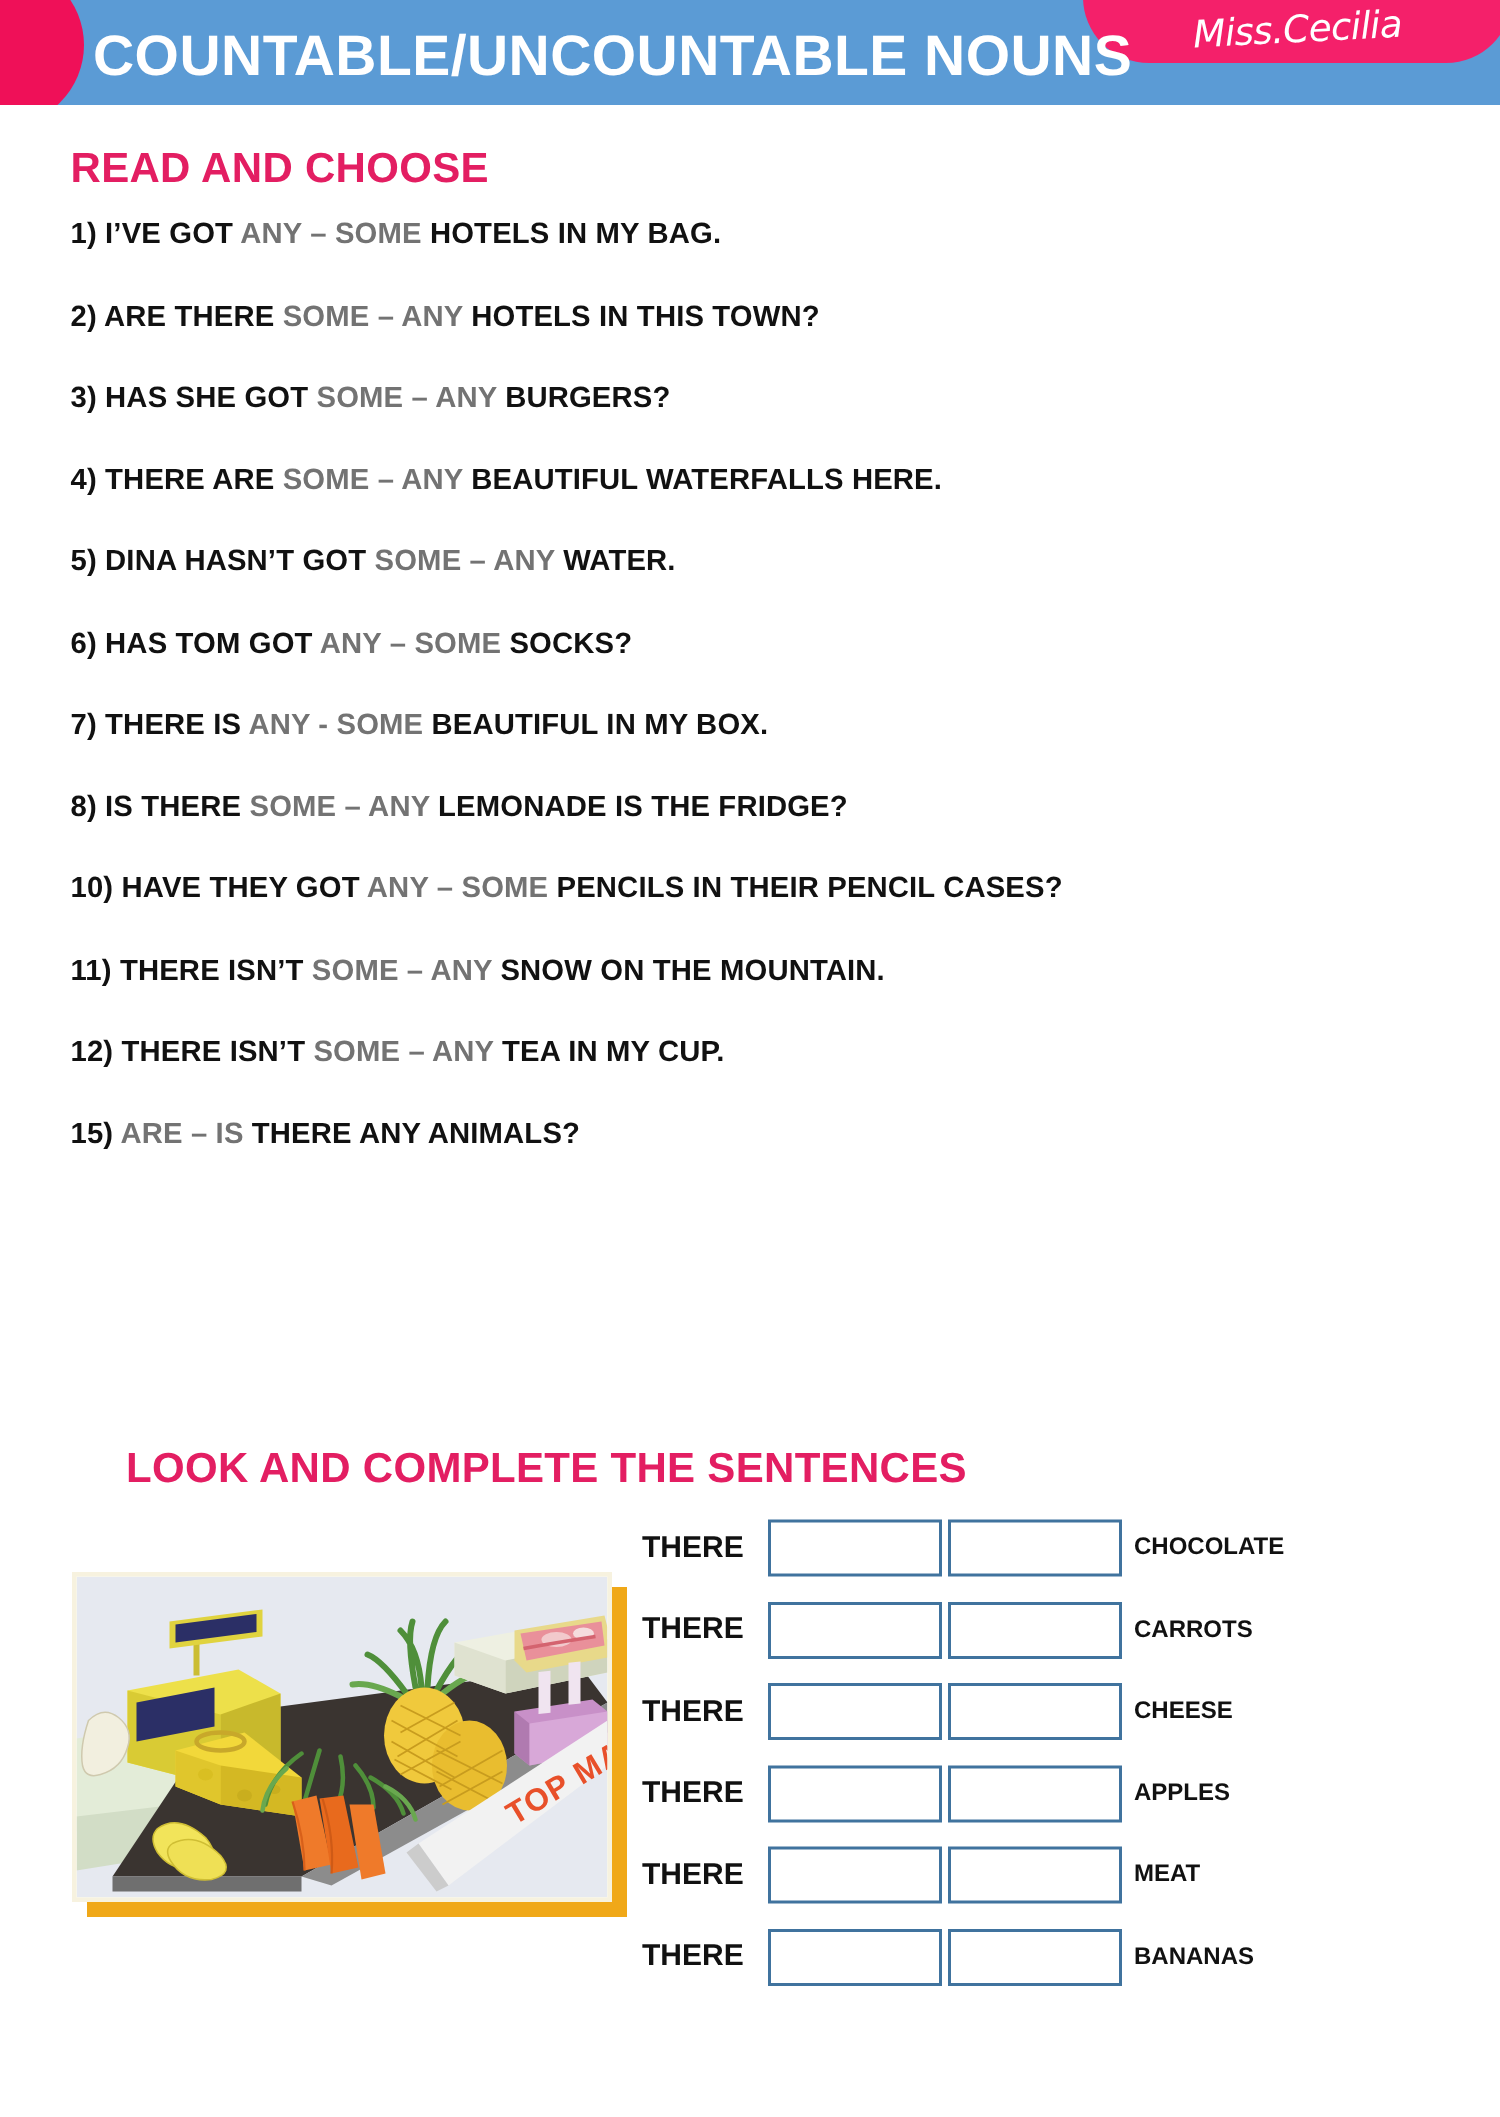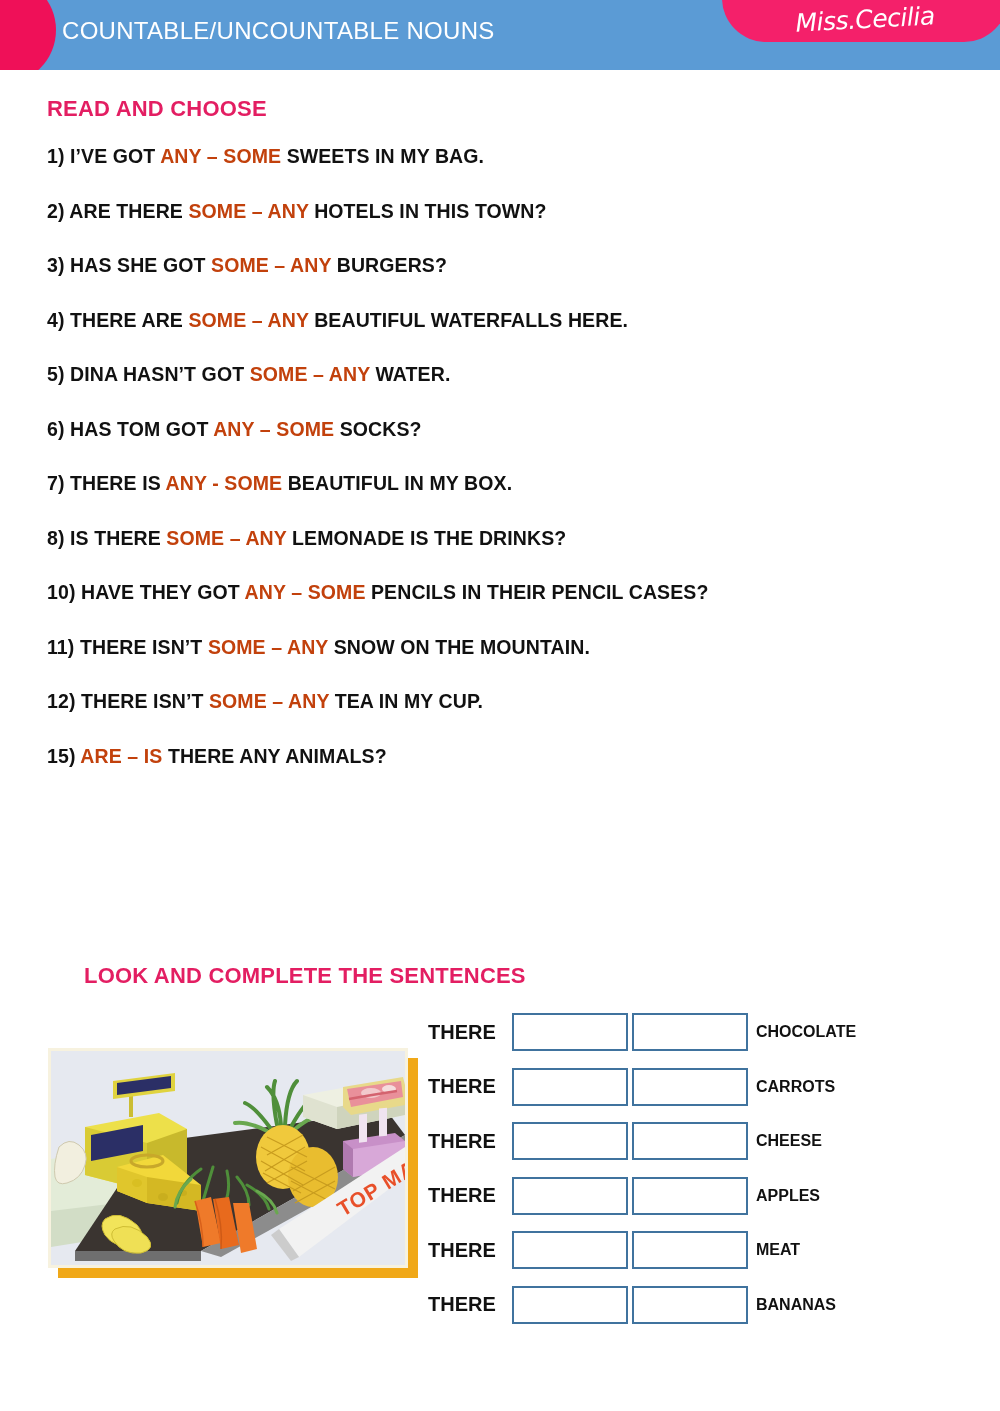--- a/index.html
+++ b/index.html
@@ -55,32 +55,32 @@
     font-style: italic;
     letter-spacing: -0.5px;
     transform: rotate(-3deg);
     white-space: nowrap;
   }
   .header-title {
     position: absolute;
     left: 62px;
     top: 17px;
     color: #ffffff;
-    font-size: 24px;
-    font-weight: normal;
+    font-size: 38px;
+    font-weight: bold;
     letter-spacing: 0.3px;
     white-space: nowrap;
   }
 
   
   .section-heading {
     position: absolute;
     left: 47px;
     color: #e31e62;
-    font-size: 22px;
+    font-size: 28px;
     font-weight: bold;
     letter-spacing: 0.2px;
     white-space: nowrap;
   }
   #heading-read  { top: 96px; }
   #heading-look  { top: 963px; margin-left: 37px; }
 
   
   .exercise-list {
     position: absolute;
@@ -90,21 +90,21 @@
   }
   .exercise-item {
     height: 54.5px;
     font-size: 19.5px;
     font-weight: bold;
     color: #111111;
     white-space: nowrap;
     letter-spacing: 0.1px;
   }
   .choice {
-    color: #c2410c;
+    color: #737373;
   }
 
   
   .picture-wrap {
     position: absolute;
     left: 48px;
     top: 1048px;
     width: 360px;
     height: 220px;
   }
@@ -171,28 +171,28 @@
   <div class="header-blob-left"></div>
   <div class="header-badge">
     <div class="header-badge-text">Miss.Cecilia</div>
   </div>
   <div class="header-title">COUNTABLE/UNCOUNTABLE NOUNS</div>
 </div>
 
 <div class="section-heading" id="heading-read">READ AND CHOOSE</div>
 
 <div class="exercise-list">
-    <div class="exercise-item"><span>1)</span><span> I’VE GOT </span><span class="choice">ANY – SOME</span><span> SWEETS IN MY BAG.</span></div>
+    <div class="exercise-item"><span>1)</span><span> I’VE GOT </span><span class="choice">ANY – SOME</span><span> HOTELS IN MY BAG.</span></div>
     <div class="exercise-item"><span>2)</span><span> ARE THERE </span><span class="choice">SOME – ANY</span><span> HOTELS IN THIS TOWN?</span></div>
     <div class="exercise-item"><span>3)</span><span> HAS SHE GOT </span><span class="choice">SOME – ANY</span><span> BURGERS?</span></div>
     <div class="exercise-item"><span>4)</span><span> THERE ARE </span><span class="choice">SOME – ANY</span><span> BEAUTIFUL WATERFALLS HERE.</span></div>
     <div class="exercise-item"><span>5)</span><span> DINA HASN’T GOT </span><span class="choice">SOME – ANY</span><span> WATER.</span></div>
     <div class="exercise-item"><span>6)</span><span> HAS TOM GOT </span><span class="choice">ANY – SOME</span><span> SOCKS?</span></div>
     <div class="exercise-item"><span>7)</span><span> THERE IS </span><span class="choice">ANY - SOME</span><span> BEAUTIFUL IN MY BOX.</span></div>
-    <div class="exercise-item"><span>8)</span><span> IS THERE </span><span class="choice">SOME – ANY</span><span> LEMONADE IS THE DRINKS?</span></div>
+    <div class="exercise-item"><span>8)</span><span> IS THERE </span><span class="choice">SOME – ANY</span><span> LEMONADE IS THE FRIDGE?</span></div>
     <div class="exercise-item"><span>10)</span><span> HAVE THEY GOT </span><span class="choice">ANY – SOME</span><span> PENCILS IN THEIR PENCIL CASES?</span></div>
     <div class="exercise-item"><span>11)</span><span> THERE ISN’T </span><span class="choice">SOME – ANY</span><span> SNOW ON THE MOUNTAIN.</span></div>
     <div class="exercise-item"><span>12)</span><span> THERE ISN’T </span><span class="choice">SOME – ANY</span><span> TEA IN MY CUP.</span></div>
     <div class="exercise-item"><span>15)</span><span> </span><span class="choice">ARE – IS</span><span> THERE ANY ANIMALS?</span></div>
   </div>
 
 <div class="section-heading" id="heading-look">LOOK AND COMPLETE THE SENTENCES</div>
 
 <div class="picture-wrap">
   <div class="picture-shadow"></div>

